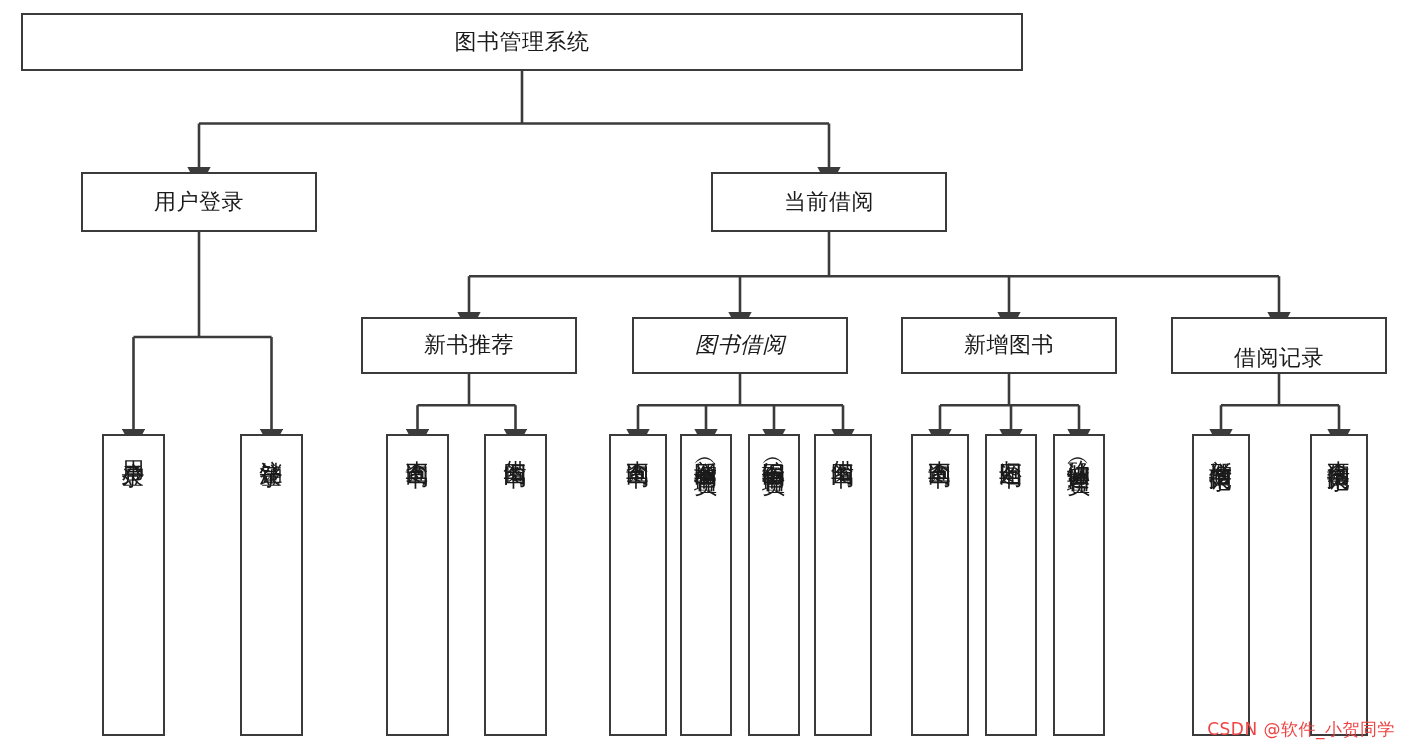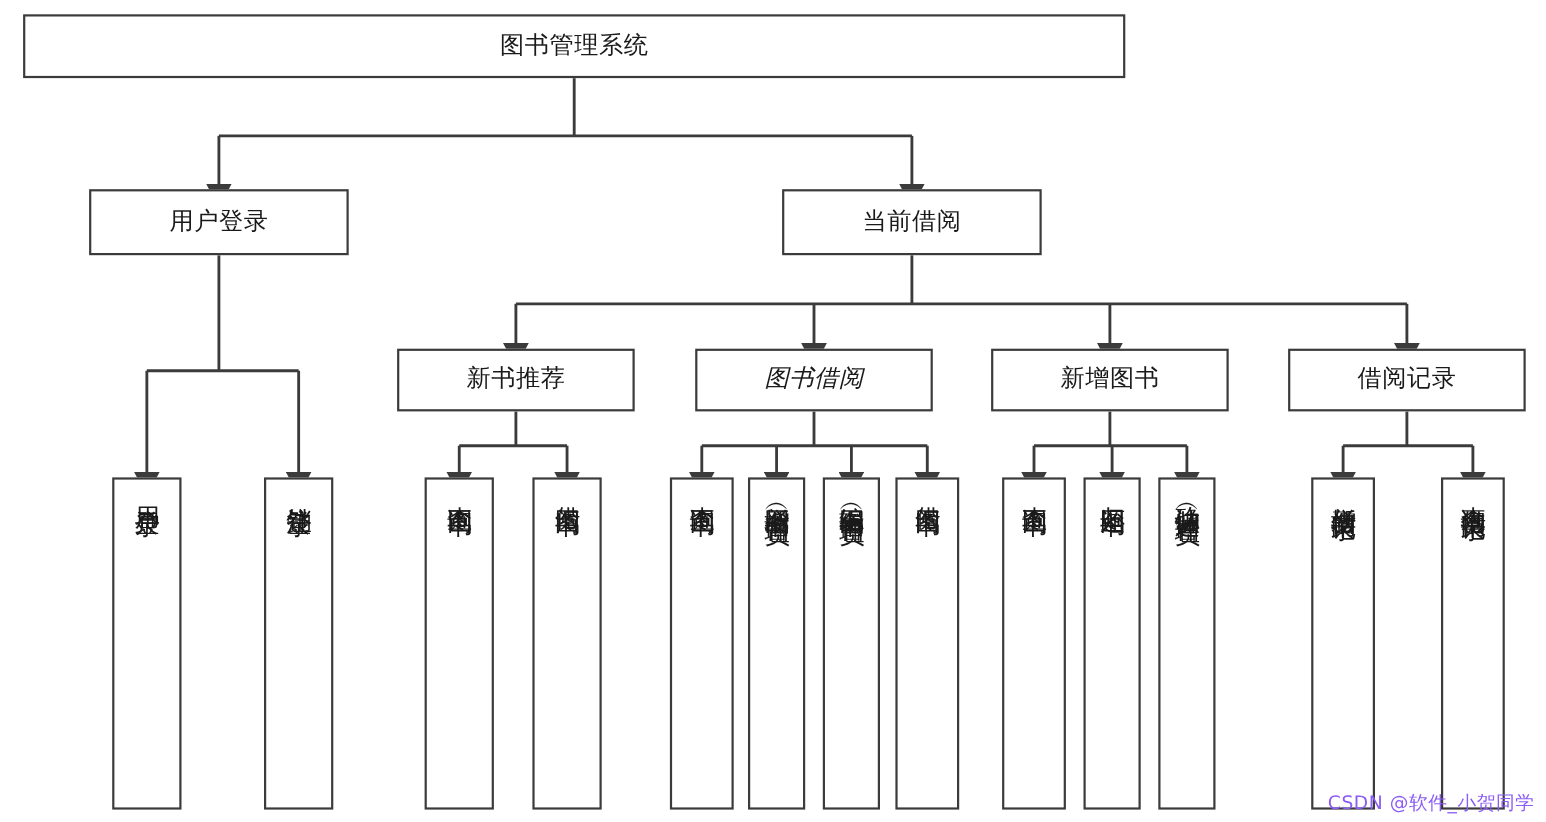--- a/index.html
+++ b/index.html
@@ -59,21 +59,21 @@
     letter-spacing: 2px;
   }
   .node.vertical.tall-text .node-label {
     font-size: 23px;
   }
   .watermark {
     position: absolute;
     right: 10px;
     bottom: 6px;
     font-size: 17px;
-    color: #8b5cf6;
+    color: #ef4444;
     letter-spacing: 0.5px;
     white-space: nowrap;
   }
 </style>
 </head>
 <body>
 
 <div id="canvas">
   <svg id="edges" viewBox="0 0 1405 747">
     <defs>
@@ -129,21 +129,21 @@
       </div>
       <div class="node horizontal" style="left: 361px; top: 317px; width: 216px; height: 57px;">
         <span class="node-label">新书推荐</span>
       </div>
       <div class="node horizontal" style="left: 632px; top: 317px; width: 216px; height: 57px; font-style: italic;">
         <span class="node-label">图书借阅</span>
       </div>
       <div class="node horizontal" style="left: 901px; top: 317px; width: 216px; height: 57px;">
         <span class="node-label">新增图书</span>
       </div>
-      <div class="node horizontal" style="left: 1171px; top: 317px; width: 216px; height: 57px;">
+      <div class="node horizontal" style="left: 1171px; top: 317px; width: 216px; height: 57px; align-items: flex-end;">
         <span class="node-label">借阅记录</span>
       </div>
       <div class="node vertical" style="left: 102px; top: 434px; width: 63px; height: 302px;">
         <span class="node-label">用户登录</span>
       </div>
       <div class="node vertical" style="left: 240px; top: 434px; width: 63px; height: 302px;">
         <span class="node-label">注销登录</span>
       </div>
       <div class="node vertical" style="left: 386px; top: 434px; width: 63px; height: 302px;">
         <span class="node-label">查询图书</span>

